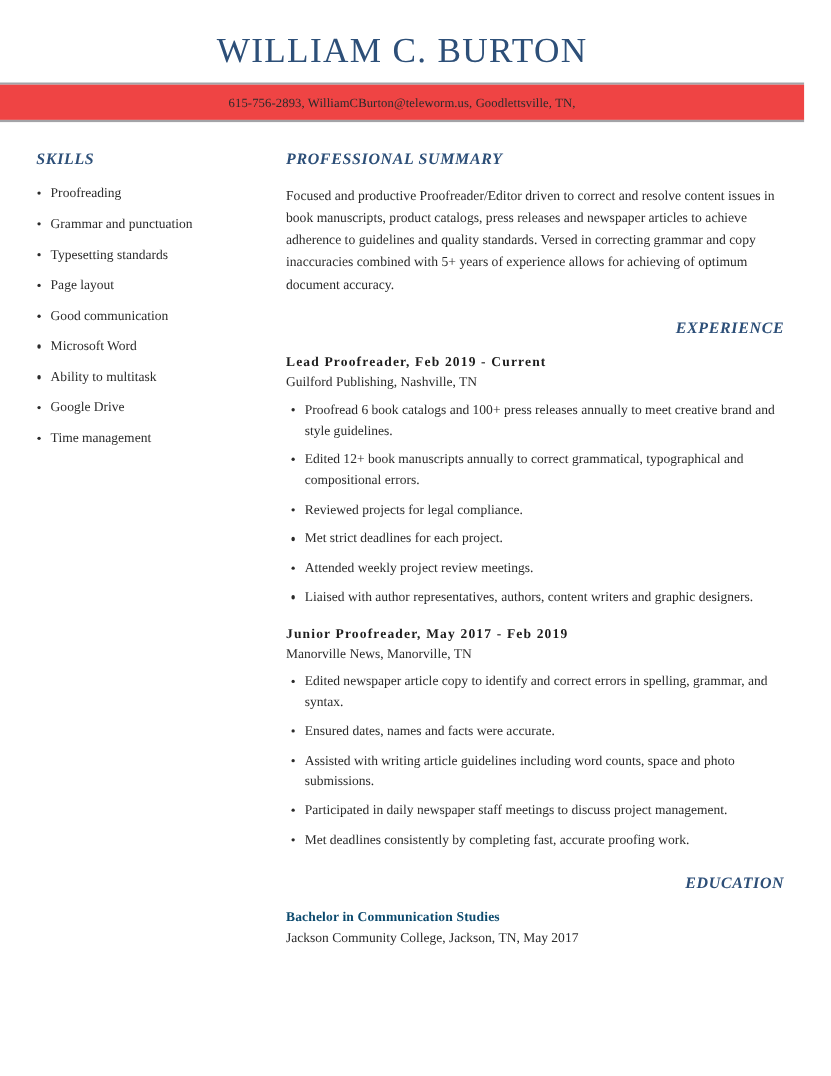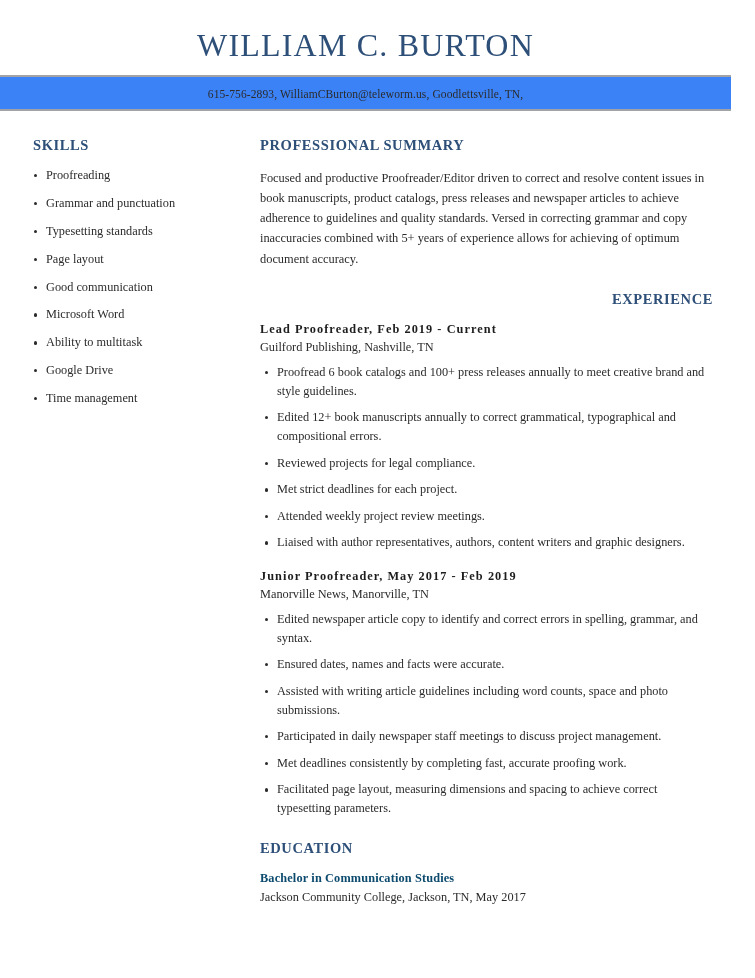--- a/index.html
+++ b/index.html
@@ -38,21 +38,21 @@
     margin: 0;
   }
 
   .rule {
     height: 2px;
     background: #a3a3a7;
     width: 100%;
   }
 
   .contact-bar {
-    background: #3b82f6;
+    background: #ef4444;
     text-align: center;
     padding: 7px 0 7px 0;
   }
   .contact-text {
     font-size: 11.5px;
     color: #2b2b2b;
     letter-spacing: 0.1px;
   }
 
   
@@ -72,27 +72,29 @@
     box-sizing: border-box;
   }
 
   .section-title {
     font-size: 14.5px;
     font-weight: bold;
     color: #2d4f78;
     letter-spacing: 0.6px;
     margin: 0 0 14px 0;
     font-family: "Liberation Serif", "DejaVu Serif", serif;
+    font-style: italic;
   }
   .section-title.exp {
     margin-top: 22px;
     text-align: right;
   }
   .section-title.edu {
     margin-top: 22px;
+    text-align: right;
   }
 
   
   ul.skills {
     list-style: none;
     margin: 0;
     padding: 0;
   }
   ul.skills li {
     position: relative;
@@ -235,21 +237,20 @@
 
       <div class="job">
         <div class="job-title">Junior Proofreader, May 2017 - Feb 2019</div>
         <div class="job-company">Manorville News, Manorville, TN</div>
         <ul class="bullets">
           <li><span>Edited newspaper article copy to identify and correct errors in spelling, grammar, and syntax.</span></li>
           <li><span>Ensured dates, names and facts were accurate.</span></li>
           <li><span>Assisted with writing article guidelines including word counts, space and photo submissions.</span></li>
           <li><span>Participated in daily newspaper staff meetings to discuss project management.</span></li>
           <li><span>Met deadlines consistently by completing fast, accurate proofing work.</span></li>
-          <li><span>Facilitated page layout, measuring dimensions and spacing to achieve correct typesetting parameters.</span></li>
         </ul>
       </div>
 
       <h2 class="section-title edu">EDUCATION</h2>
       <div>
         <div class="edu-degree">Bachelor in Communication Studies</div>
         <div class="edu-school">Jackson Community College, Jackson, TN, May 2017</div>
       </div>
 
     </div>

